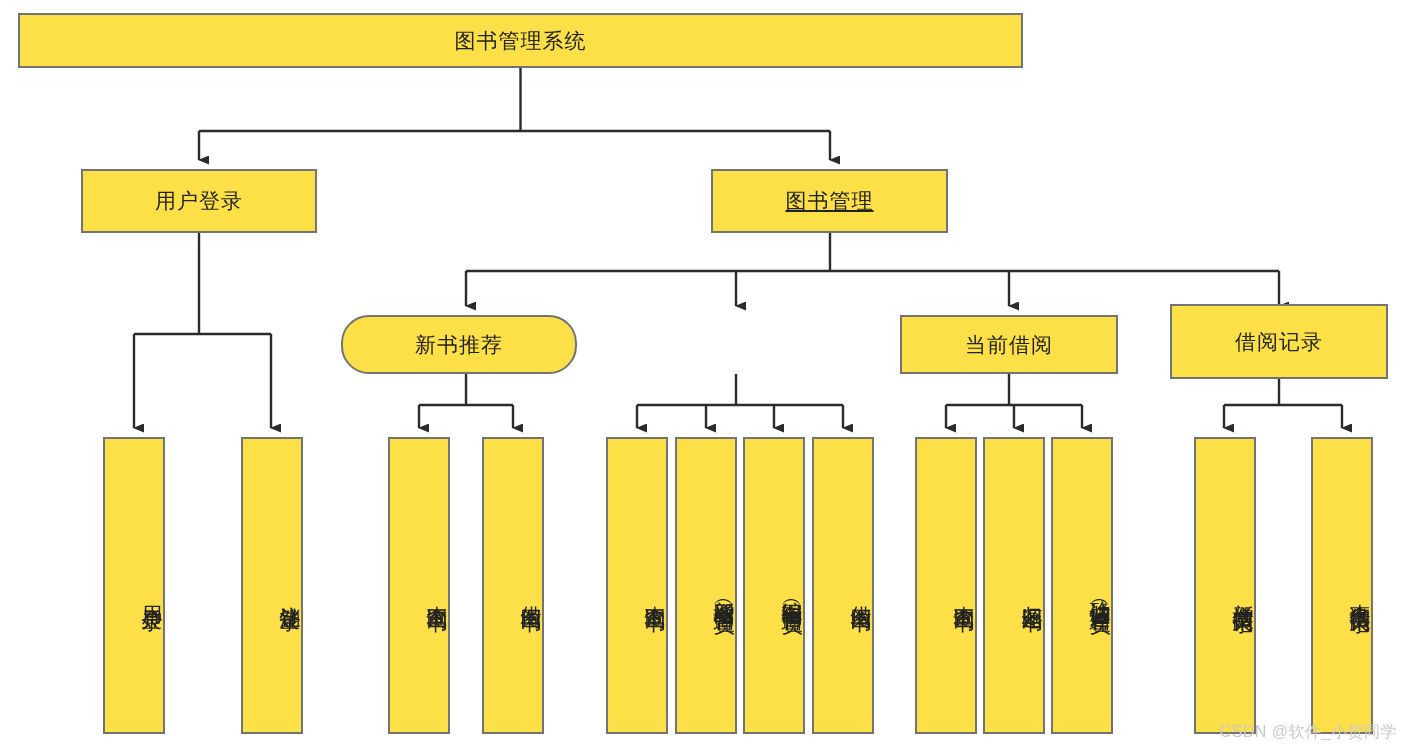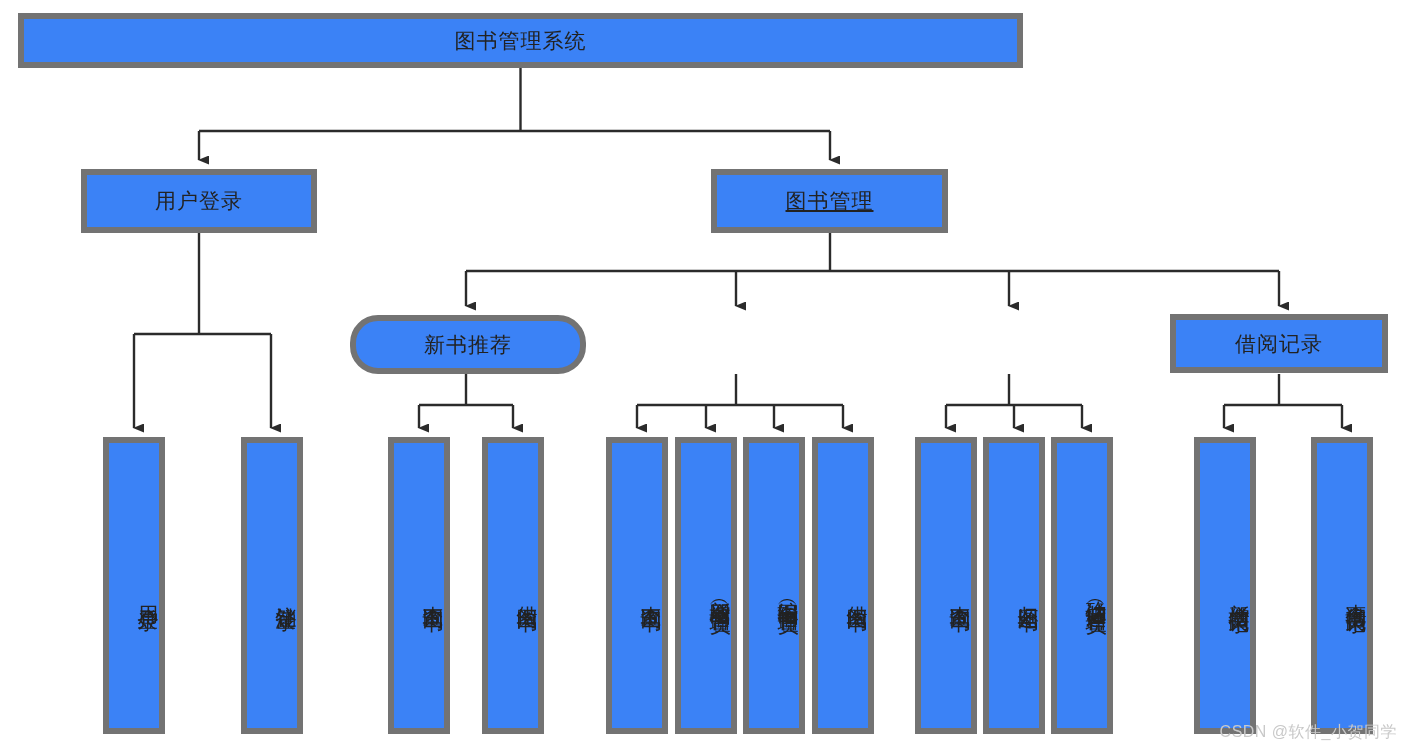--- a/index.html
+++ b/index.html
@@ -20,22 +20,22 @@
   #wires {
     position: absolute;
     left: 0;
     top: 0;
     width: 1405px;
     height: 747px;
   }
   .node {
     position: absolute;
     box-sizing: border-box;
-    background: #3b82f6;
-    border: 6px solid #737373;
+    background: #fde047;
+    border: 2px solid #737373;
     display: flex;
     align-items: center;
     justify-content: center;
     color: #222222;
   }
   .node.h {
     font-size: 21px;
     letter-spacing: 1px;
   }
   .node.v {
@@ -124,24 +124,27 @@
     <span>图书管理系统</span>
   </div>
 
   <div class="node h" style="left:81px; top:169px; width:236px; height:64px;">
     <span>用户登录</span>
   </div>
   <div class="node h" style="left:711px; top:169px; width:237px; height:64px;text-decoration:underline;">
     <span>图书管理</span>
   </div>
 
-  <div class="node h" style="left:350px; top:315px; width:236px; height:59px;border-radius:28px;">
+  <div class="node h" style="left:341px; top:315px; width:236px; height:59px;border-radius:28px;">
     <span>新书推荐</span>
   </div>
-  <div class="node h" style="left:1170px; top:314px; width:218px; height:59px;">
+  <div class="node h" style="left:900px; top:315px; width:218px; height:59px;">
+    <span>当前借阅</span>
+  </div>
+  <div class="node h" style="left:1170px; top:304px; width:218px; height:75px;">
     <span>借阅记录</span>
   </div>
 
   <div class="node v" style="left:103px; top:437px; width:62px; height:297px;">
     <span class="vtext">用户登录</span>
   </div>
   <div class="node v" style="left:241px; top:437px; width:62px; height:297px;">
     <span class="vtext">注销登录</span>
   </div>
 

